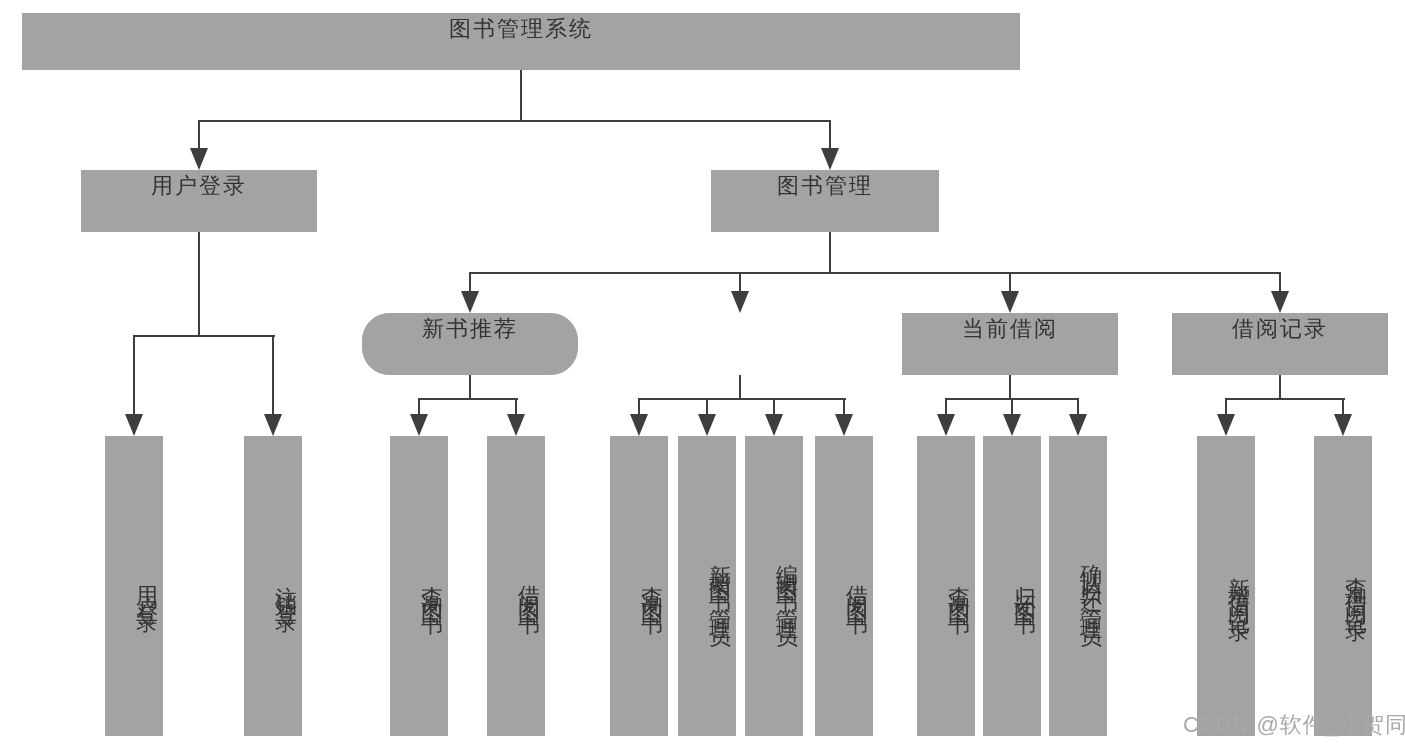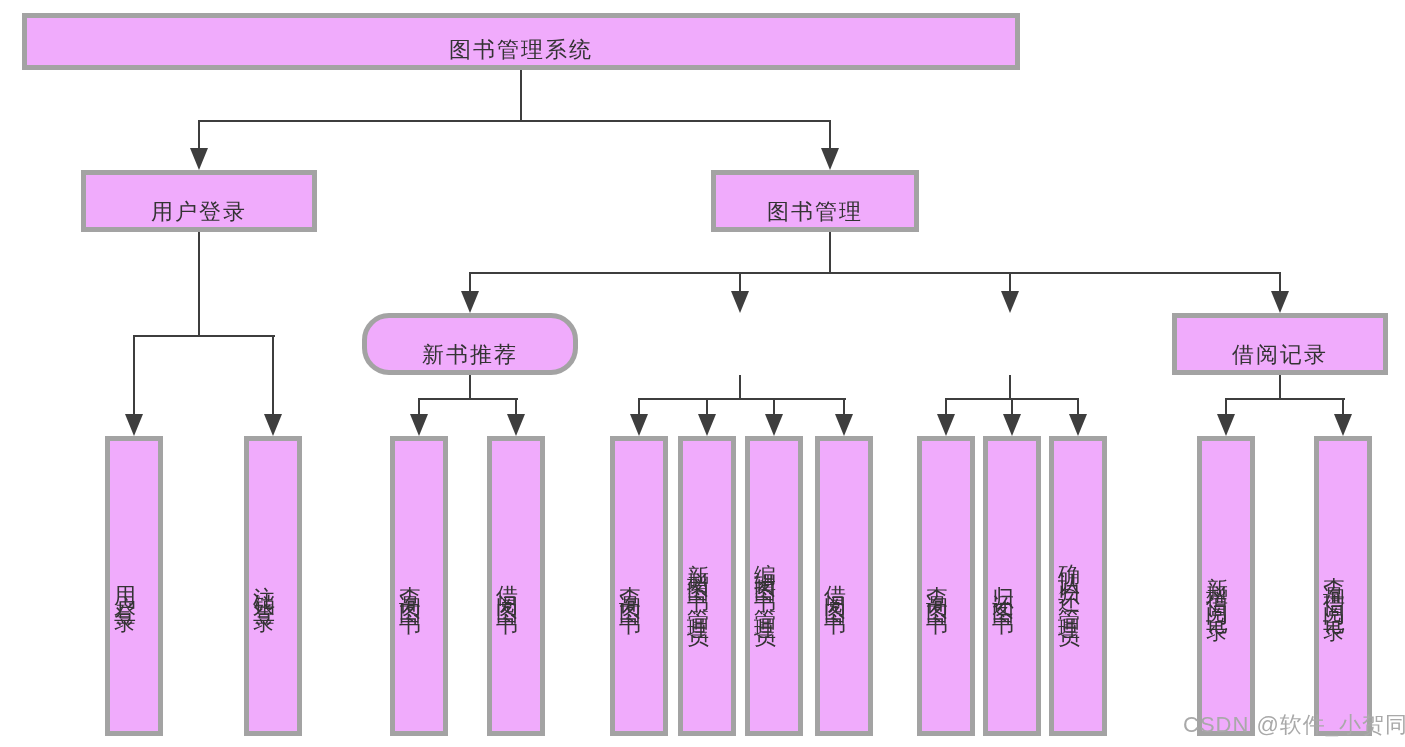--- a/index.html
+++ b/index.html
@@ -7,24 +7,24 @@
   body { font-family: "Liberation Sans", sans-serif; }
   .canvas {
     position: relative;
     width: 1405px;
     height: 747px;
     background: #ffffff;
     overflow: hidden;
   }
   .node {
     position: absolute;
-    border: 5px solid #a3a3a3;
-    background: #f0abfc;
+    border: 1px solid #a3a3a3;
+    background: #a3a3a3;
     display: flex;
-    align-items: flex-end;
+    align-items: flex-start;
     justify-content: center;
     color: #333333;
     font-size: 22px;
     letter-spacing: 2px;
     z-index: 2;
   }
   .leaf {
     writing-mode: vertical-rl;
     text-orientation: mixed;
     letter-spacing: 9px;
@@ -63,21 +63,21 @@
   <div class="vl" style="left:520px; top:70px; height:50px;"></div>
   <div class="hl" style="left:198px; top:120px; width:633px;"></div>
   <div class="vl" style="left:198px; top:120px; height:28px;"></div>
   <div class="arrow" style="left:190px; top:148px;"></div>
   <div class="vl" style="left:829px; top:120px; height:28px;"></div>
   <div class="arrow" style="left:821px; top:148px;"></div>
 
   <div class="node" style="left:81px; top:170px; width:236px; height:62px;">
     <span>用户登录</span>
   </div>
-  <div class="node" style="left:711px; top:170px; width:208px; height:62px;">
+  <div class="node" style="left:711px; top:170px; width:228px; height:62px;">
     <span>图书管理</span>
   </div>
 
   <div class="vl" style="left:198px; top:232px; height:103px;"></div>
   <div class="hl" style="left:133px; top:335px; width:142px;"></div>
   <div class="vl" style="left:133px; top:335px; height:79px;"></div>
   <div class="arrow" style="left:125px; top:414px;"></div>
   <div class="vl" style="left:272px; top:335px; height:79px;"></div>
   <div class="arrow" style="left:264px; top:414px;"></div>
 
@@ -87,20 +87,23 @@
   <div class="arrow" style="left:461px; top:291px;"></div>
   <div class="vl" style="left:739px; top:272px; height:19px;"></div>
   <div class="arrow" style="left:731px; top:291px;"></div>
   <div class="vl" style="left:1009px; top:272px; height:19px;"></div>
   <div class="arrow" style="left:1001px; top:291px;"></div>
   <div class="vl" style="left:1279px; top:272px; height:19px;"></div>
   <div class="arrow" style="left:1271px; top:291px;"></div>
 
   <div class="node" style="left:362px; top:313px; width:216px; height:62px;border-radius:27px;">
     <span>新书推荐</span>
+  </div>
+  <div class="node" style="left:902px; top:313px; width:216px; height:62px;">
+    <span>当前借阅</span>
   </div>
   <div class="node" style="left:1172px; top:313px; width:216px; height:62px;">
     <span>借阅记录</span>
   </div>
 
   <div class="vl" style="left:469px; top:375px; height:23px;"></div>
   <div class="hl" style="left:418px; top:398px; width:100px;"></div>
   <div class="vl" style="left:418px; top:398px; height:16px;"></div>
   <div class="arrow" style="left:410px; top:414px;"></div>
   <div class="vl" style="left:515px; top:398px; height:16px;"></div>

